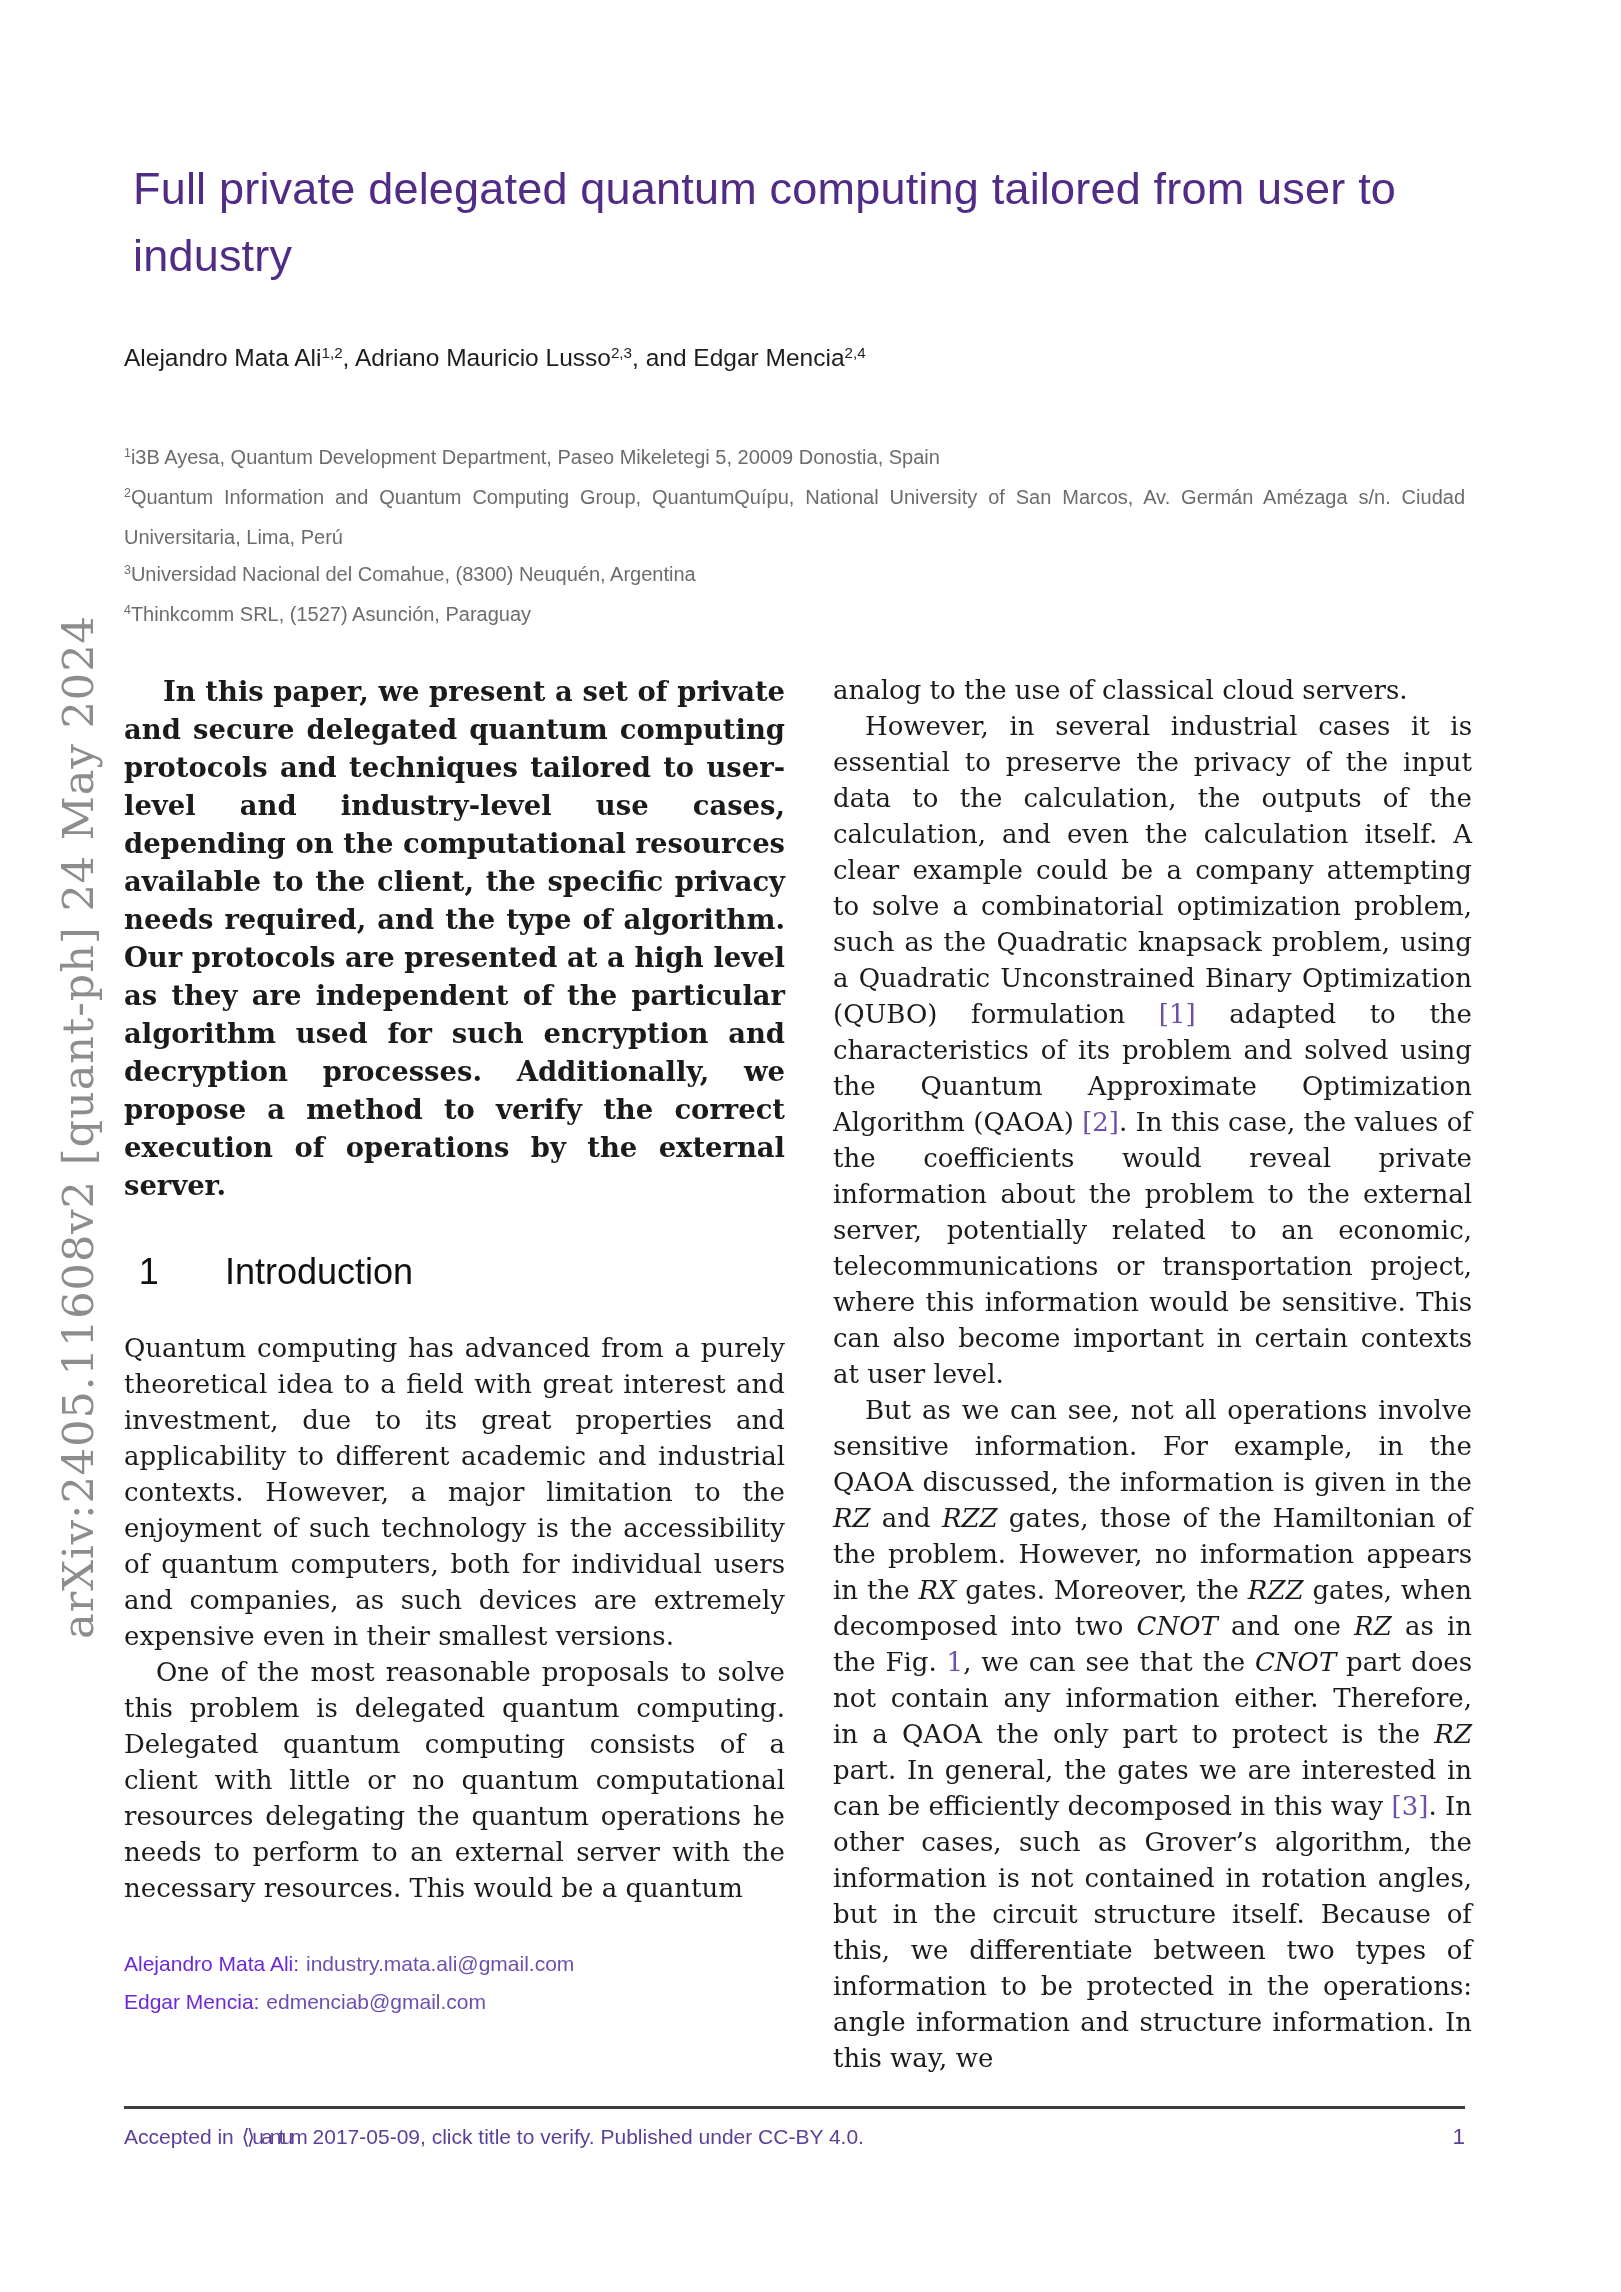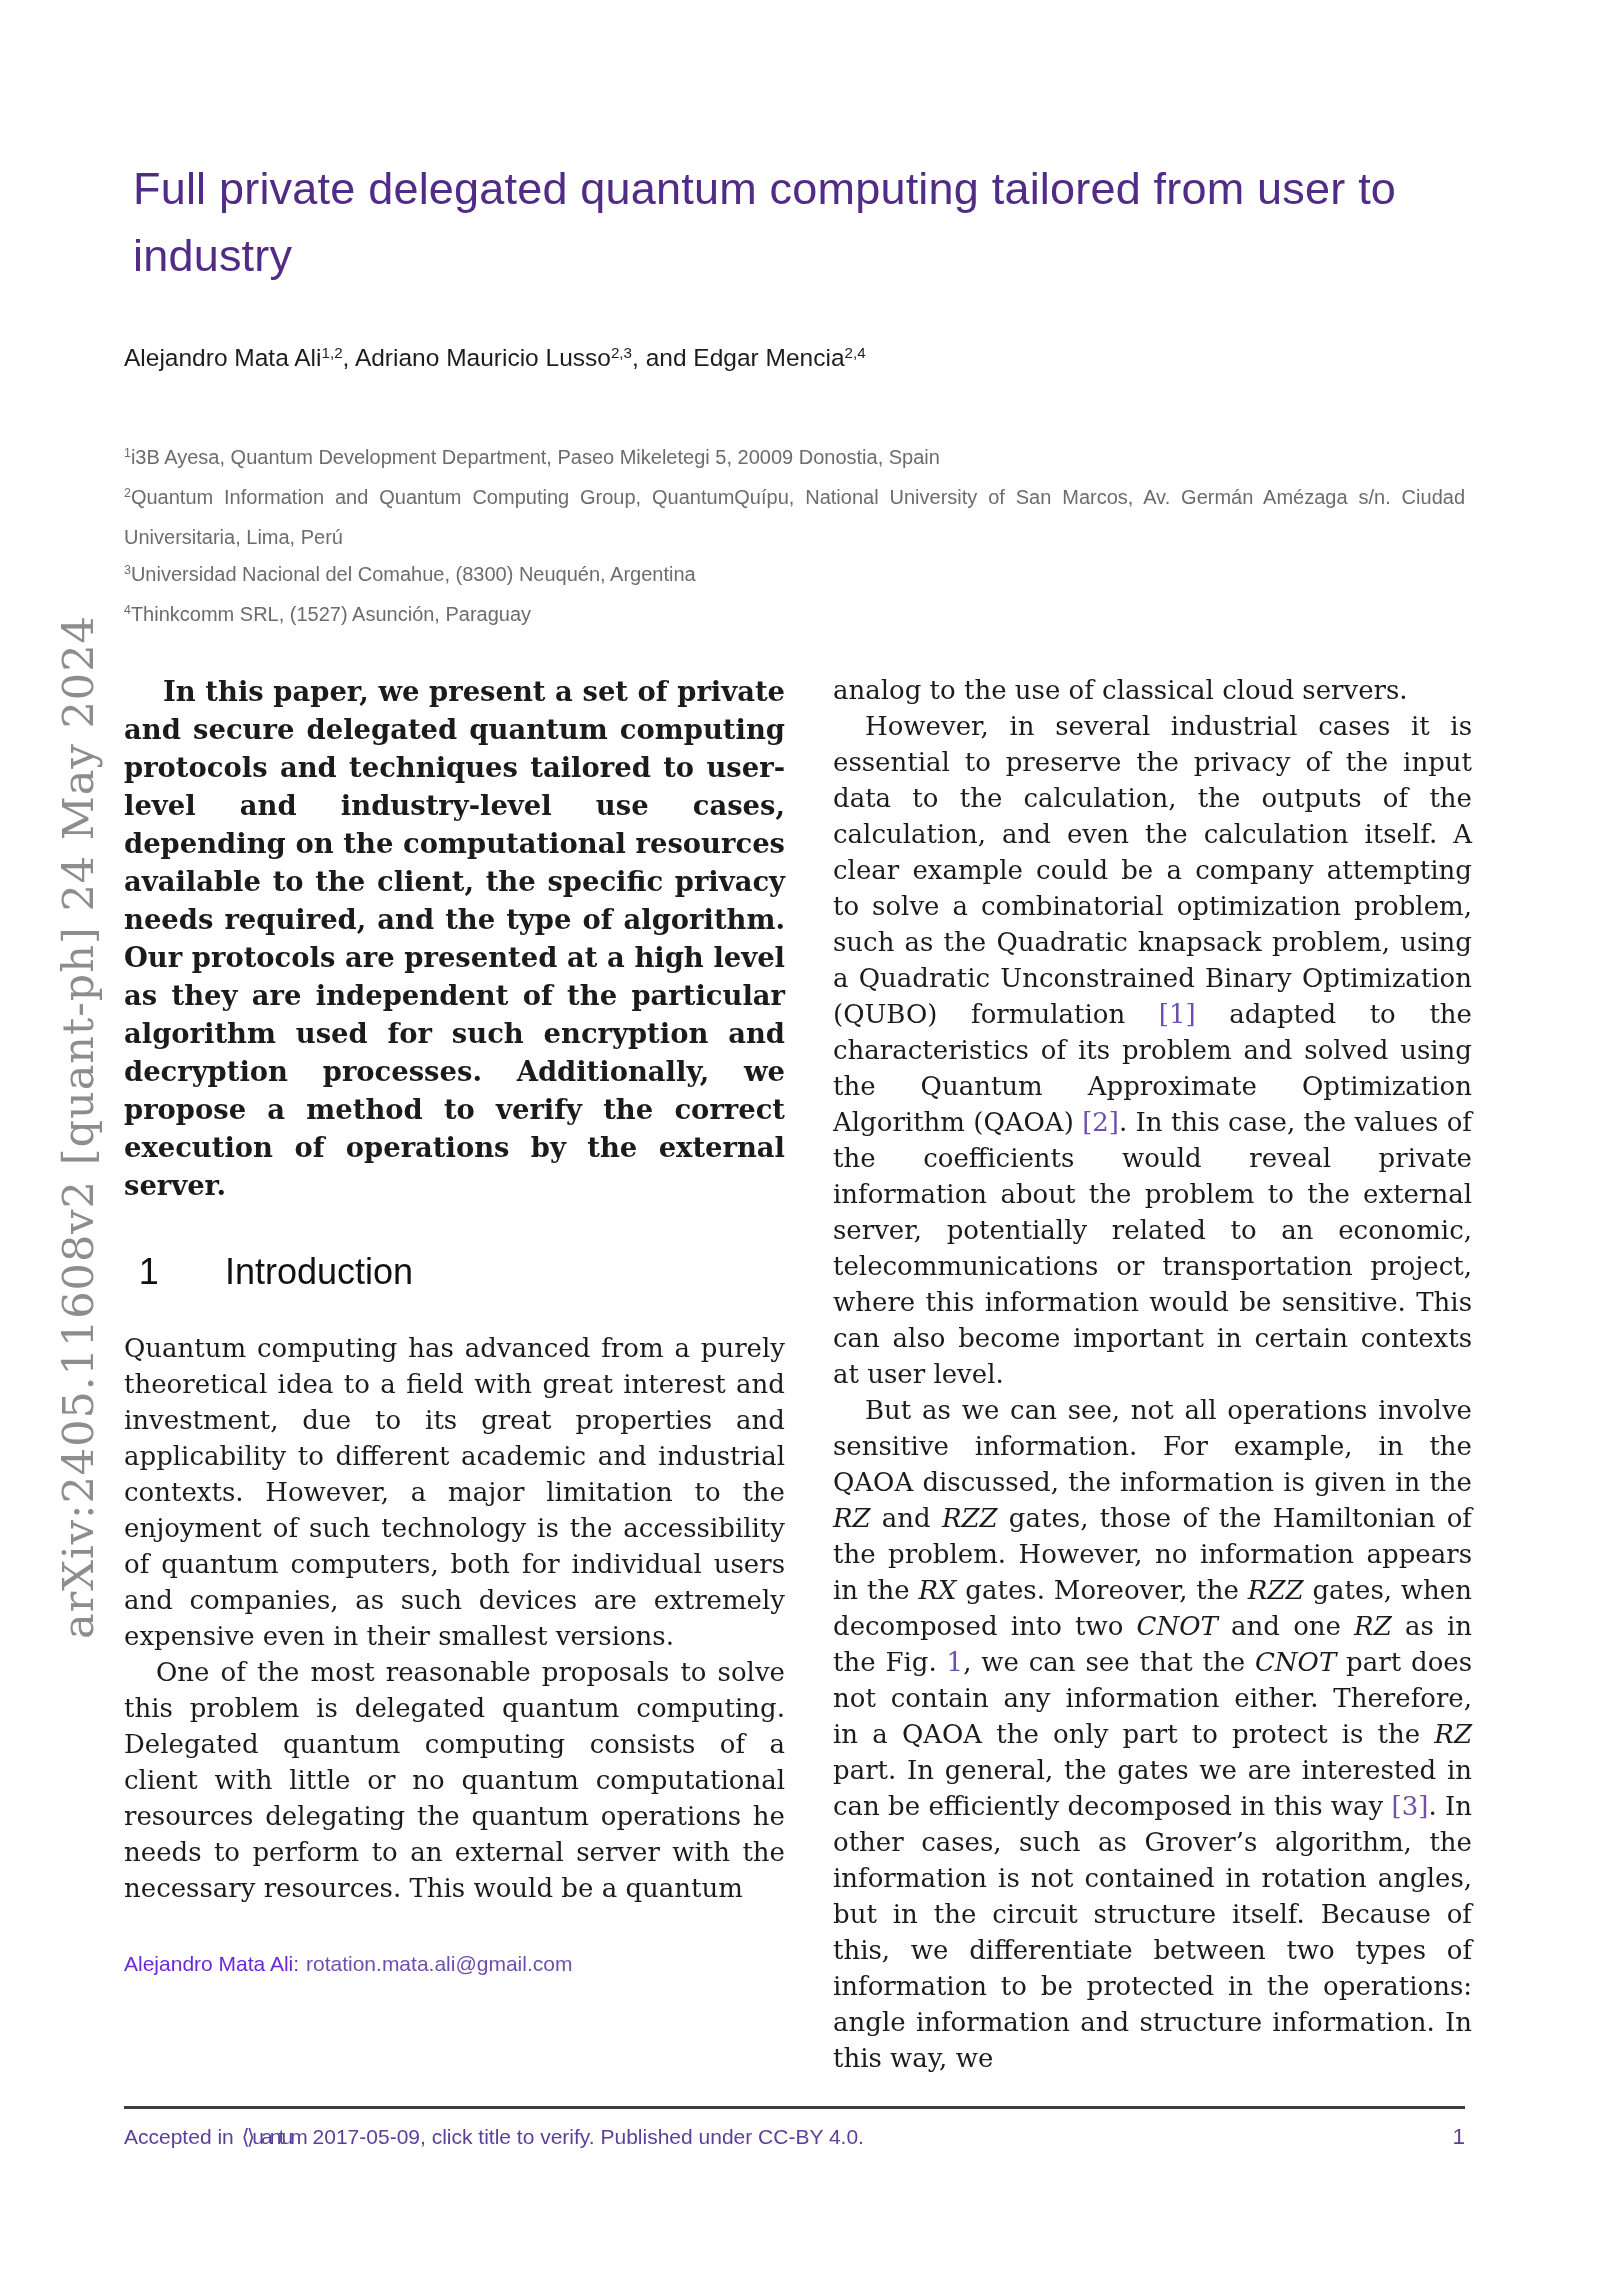--- a/index.html
+++ b/index.html
@@ -127,21 +127,22 @@
     <span class="sec-num">1</span>
     <span class="sec-title">Introduction</span>
   </div>
 
   <div class="col-left-body">
     <p class="body-par">Quantum computing has advanced from a purely theoretical idea to a field with great interest and investment, due to its great properties and applicability to different academic and industrial contexts. However, a major limitation to the enjoyment of such technology is the accessibility of quantum computers, both for individual users and companies, as such devices are extremely expensive even in their smallest versions.</p>
     <p class="body-par indent">One of the most reasonable proposals to solve this problem is delegated quantum computing. Delegated quantum computing consists of a client with little or no quantum computational resources delegating the quantum operations he needs to perform to an external server with the necessary resources. This would be a quantum</p>
   </div>
 
   <div class="footnotes">
-    <div><span class="fn-name">Alejandro Mata Ali:</span><a class="fn-email">rotation.mata.ali@gmail.com</a></div>
+    <div><span class="fn-name">Alejandro Mata Ali:</span><a class="fn-email">industry.mata.ali@gmail.com</a></div>
+    <div><span class="fn-name">Edgar Mencia:</span><a class="fn-email">edmenciab@gmail.com</a></div>
   </div>
 
   <div class="col-right">
     <p class="body-par">analog to the use of classical cloud servers.</p>
     <p class="body-par indent"><span class="seg-plain">However, in several industrial cases it is essential to preserve the privacy of the input data to the calculation, the outputs of the calculation, and even the calculation itself. A clear example could be a company attempting to solve a combinatorial optimization problem, such as the Quadratic knapsack problem, using a Quadratic Unconstrained Binary Optimization (QUBO) formulation </span><span class="seg-ref">[1]</span><span class="seg-plain"> adapted to the characteristics of its problem and solved using the Quantum Approximate Optimization Algorithm (QAOA) </span><span class="seg-ref">[2]</span><span class="seg-plain">. In this case, the values of the coefficients would reveal private information about the problem to the external server, potentially related to an economic, telecommunications or transportation project, where this information would be sensitive. This can also become important in certain contexts at user level.</span></p>
     <p class="body-par indent"><span class="seg-plain">But as we can see, not all operations involve sensitive information. For example, in the QAOA discussed, the information is given in the </span><span class="seg-math">RZ</span><span class="seg-plain"> and </span><span class="seg-math">RZZ</span><span class="seg-plain"> gates, those of the Hamiltonian of the problem. However, no information appears in the </span><span class="seg-math">RX</span><span class="seg-plain"> gates. Moreover, the </span><span class="seg-math">RZZ</span><span class="seg-plain"> gates, when decomposed into two </span><span class="seg-math">CNOT</span><span class="seg-plain"> and one </span><span class="seg-math">RZ</span><span class="seg-plain"> as in the Fig. </span><span class="seg-ref">1</span><span class="seg-plain">, we can see that the </span><span class="seg-math">CNOT</span><span class="seg-plain"> part does not contain any information either. Therefore, in a QAOA the only part to protect is the </span><span class="seg-math">RZ</span><span class="seg-plain"> part. In general, the gates we are interested in can be efficiently decomposed in this way </span><span class="seg-ref">[3]</span><span class="seg-plain">. In other cases, such as Grover’s algorithm, the information is not contained in rotation angles, but in the circuit structure itself. Because of this, we differentiate between two types of information to be protected in the operations: angle information and structure information. In this way, we</span></p>
   </div>
 
   <div class="footer-rule"></div>
 

